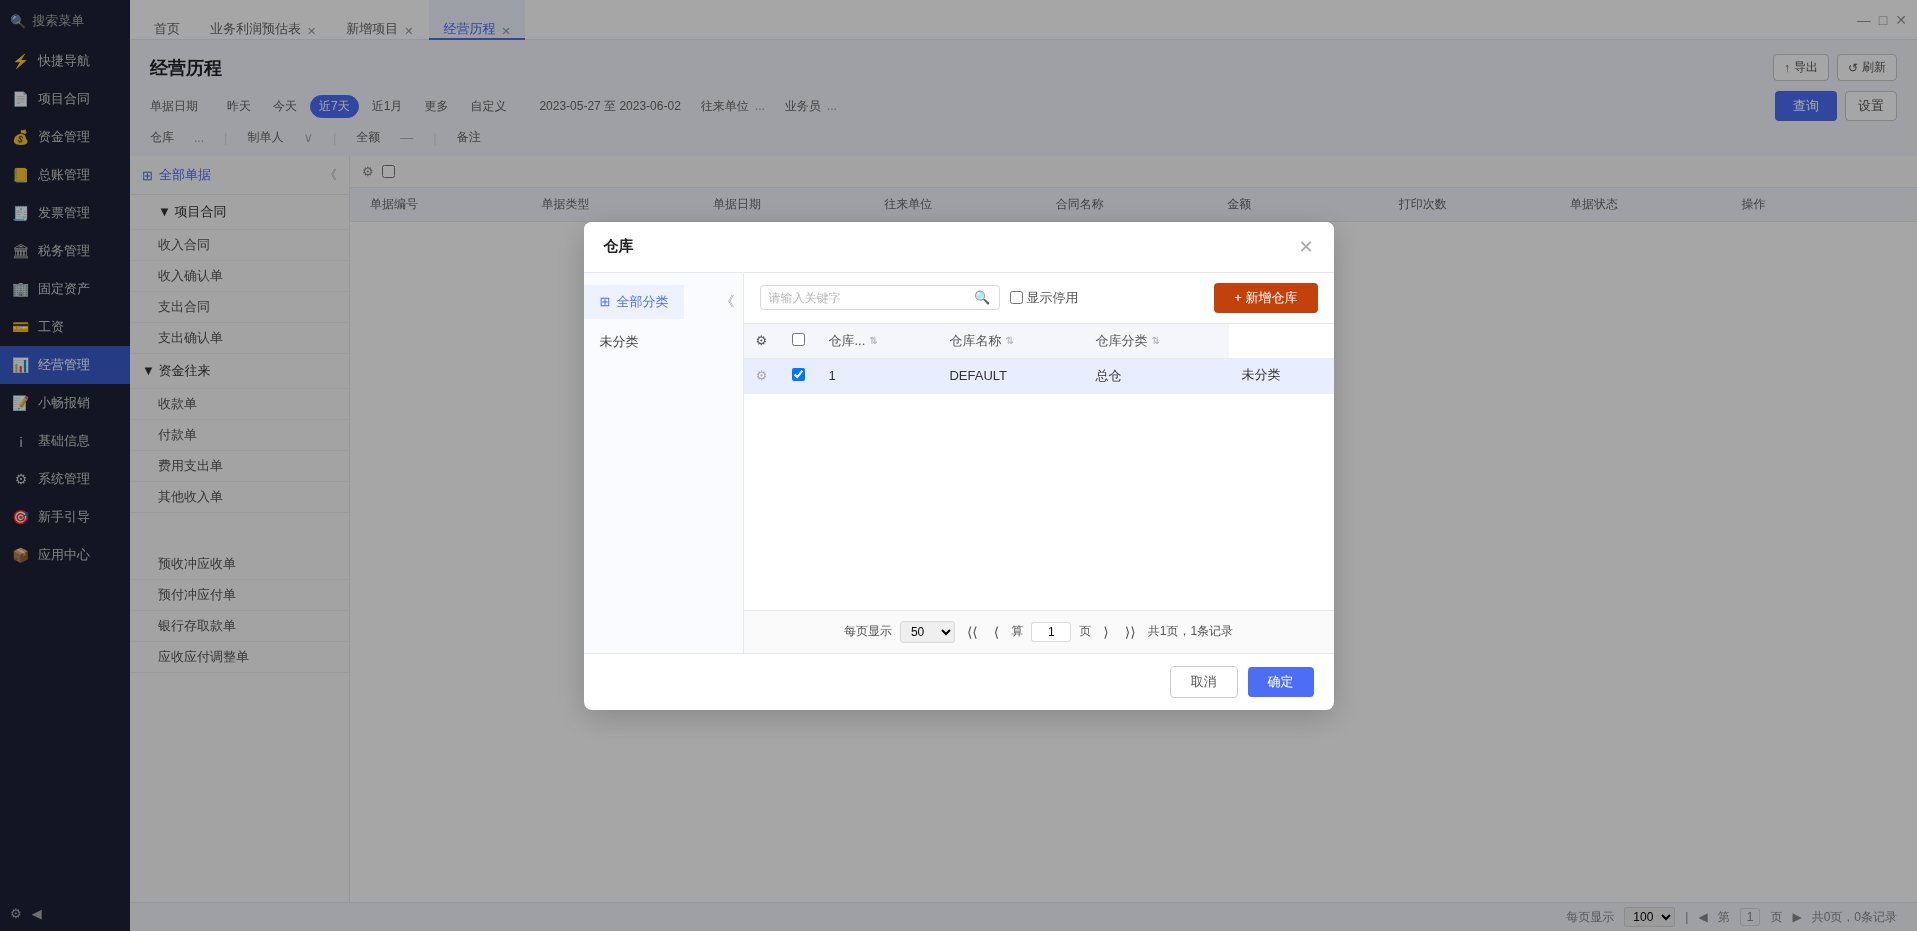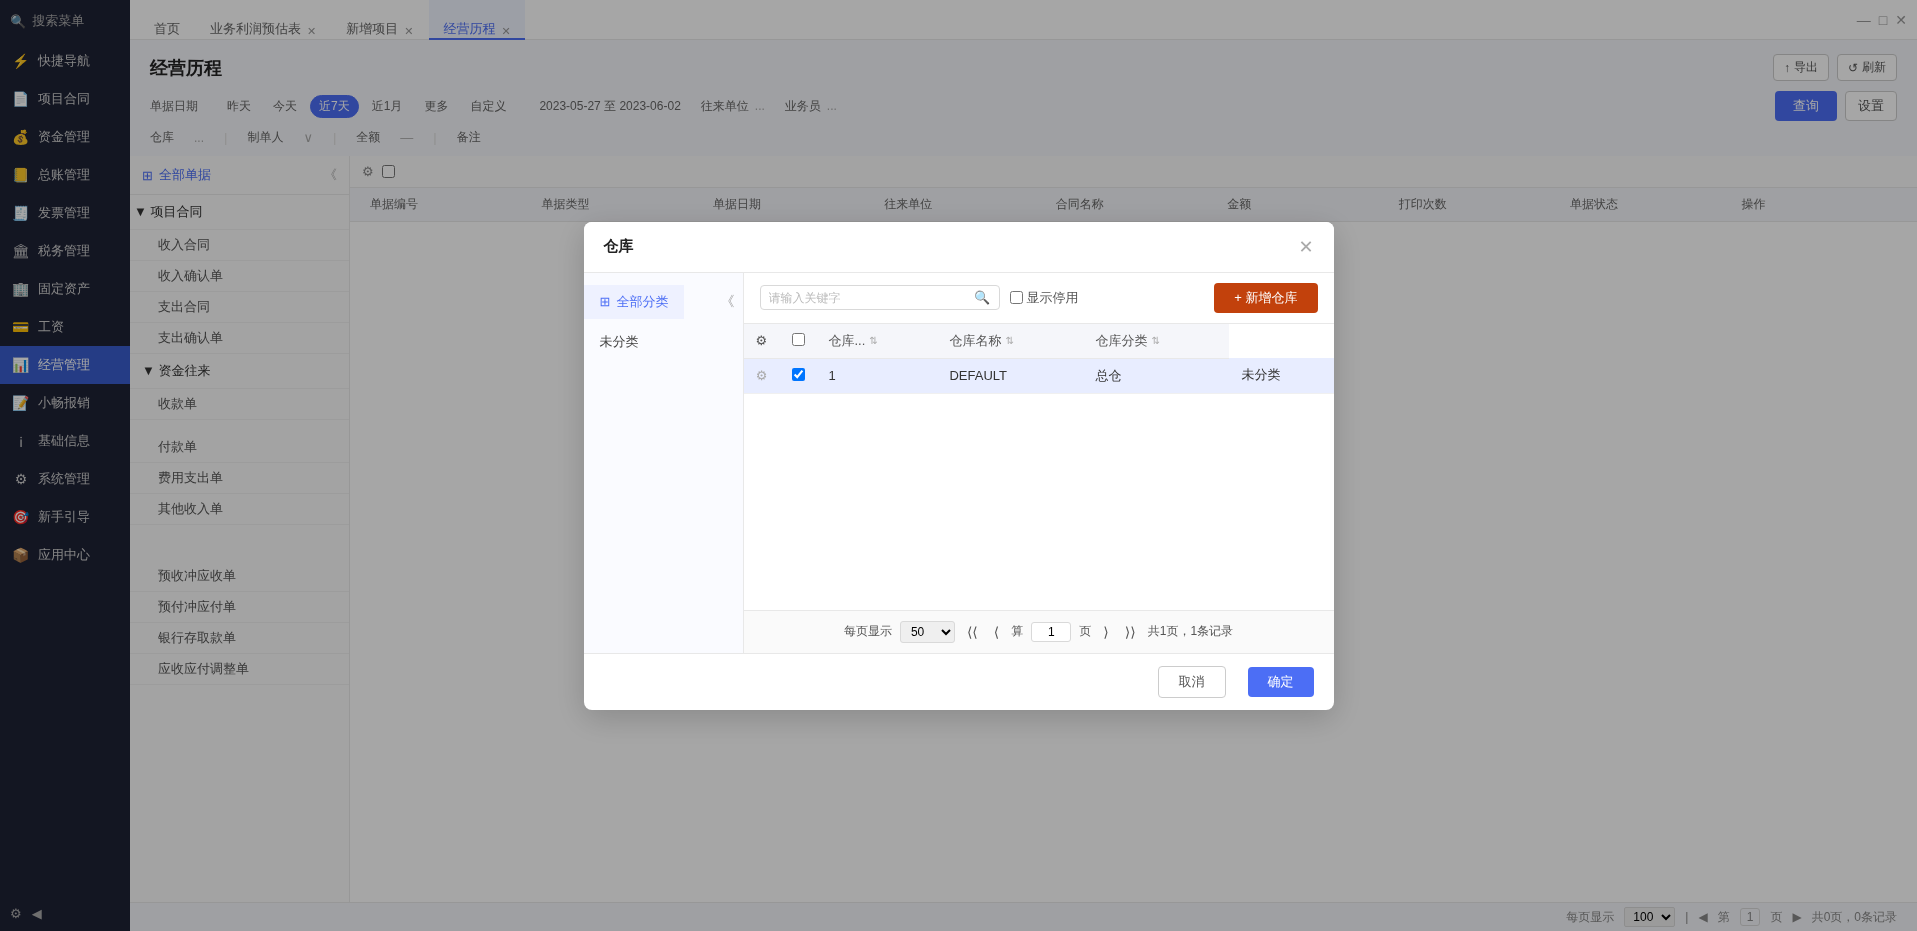--- a/index.html
+++ b/index.html
@@ -84,21 +84,21 @@
     .col-check { width: 36px; text-align: center; }
     .col-sort { display: flex; align-items: center; gap: 4px; }
     .sort-icon { color: #aaa; font-size: 10px; }
 
     
     .modal-footer-table { display: flex; align-items: center; justify-content: center; padding: 10px 16px; border-top: 1px solid #e8e8e8; gap: 8px; font-size: 12px; color: #555; background: #fafafa; }
     .page-size-select { border: 1px solid #d9d9d9; border-radius: 3px; padding: 2px 6px; font-size: 12px; }
     .page-btn { background: none; border: none; color: #555; cursor: pointer; font-size: 14px; padding: 2px 4px; }
     .page-btn:disabled { color: #ccc; cursor: default; }
     .page-input { width: 40px; border: 1px solid #d9d9d9; border-radius: 3px; text-align: center; padding: 2px 4px; font-size: 12px; }
-    .modal-actions { display: flex; align-items: center; justify-content: flex-end; padding: 12px 20px; gap: 22px; border-top: 1px solid #e8e8e8; }
+    .modal-actions { display: flex; align-items: center; justify-content: flex-end; padding: 12px 20px; gap: 10px; border-top: 1px solid #e8e8e8; }
     .btn-cancel { background: #fff; color: #555; border: 1px solid #ccc; padding: 6px 20px; border-radius: 4px; cursor: pointer; font-size: 13px; }
     .btn-confirm { background: #4c6ef5; color: #fff; border: none; padding: 6px 20px; border-radius: 4px; cursor: pointer; font-size: 13px; }
 
     
     .modal-left::-webkit-scrollbar, .modal-table::-webkit-scrollbar { width: 5px; }
     .modal-left::-webkit-scrollbar-thumb, .modal-table::-webkit-scrollbar-thumb { background: #d9d9d9; border-radius: 3px; }
 
     .status-bar { display: flex; align-items: center; padding: 4px 20px; background: #f5f6fa; border-top: 1px solid #e8e8e8; font-size: 12px; color: #888; gap: 10px; justify-content: flex-end; }
   </style>
 </head>
@@ -259,28 +259,28 @@
 
       <div style="width:220px;border-right:1px solid #e8e8e8;background:#fafafa;display:flex;flex-direction:column;overflow-y:auto;">
         <div style="display:flex;align-items:center;justify-content:space-between;padding:10px 12px;border-bottom:1px solid #e8e8e8;">
           <span style="display:flex;align-items:center;gap:6px;color:#4c6ef5;font-size:13px;font-weight:500;">
             <span>⊞</span>
             <span>全部单据</span>
           </span>
           <button style="background:none;border:none;color:#aaa;cursor:pointer;font-size:13px;">《</button>
         </div>
         <div id="left-nav-items">
-            <div style="padding: 8px 4px; font-size: 13px; color: rgb(51, 51, 51); cursor: pointer; border-bottom: 1px solid rgb(240, 240, 240); font-weight: 500;">▼ 项目合同</div>
+            <div style="padding: 8px 28px; font-size: 13px; color: rgb(51, 51, 51); cursor: pointer; border-bottom: 1px solid rgb(240, 240, 240); font-weight: 500;">▼ 项目合同</div>
             <div style="padding: 6px 12px 6px 28px; font-size: 13px; color: rgb(85, 85, 85); cursor: pointer; border-bottom: 1px solid rgb(240, 240, 240); font-weight: normal;">收入合同</div>
             <div style="padding: 6px 12px 6px 28px; font-size: 13px; color: rgb(85, 85, 85); cursor: pointer; border-bottom: 1px solid rgb(240, 240, 240); font-weight: normal;">收入确认单</div>
             <div style="padding: 6px 12px 6px 28px; font-size: 13px; color: rgb(85, 85, 85); cursor: pointer; border-bottom: 1px solid rgb(240, 240, 240); font-weight: normal;">支出合同</div>
             <div style="padding: 6px 12px 6px 28px; font-size: 13px; color: rgb(85, 85, 85); cursor: pointer; border-bottom: 1px solid rgb(240, 240, 240); font-weight: normal;">支出确认单</div>
             <div style="padding: 8px 12px; font-size: 13px; color: rgb(51, 51, 51); cursor: pointer; border-bottom: 1px solid rgb(240, 240, 240); font-weight: 500;">▼ 资金往来</div>
             <div style="padding: 6px 12px 6px 28px; font-size: 13px; color: rgb(85, 85, 85); cursor: pointer; border-bottom: 1px solid rgb(240, 240, 240); font-weight: normal;">收款单</div>
-            <div style="padding: 6px 12px 6px 28px; font-size: 13px; color: rgb(85, 85, 85); cursor: pointer; border-bottom: 1px solid rgb(240, 240, 240); font-weight: normal; margin-top: 12px;">付款单</div>
+            <div style="padding: 6px 12px 6px 28px; font-size: 13px; color: rgb(85, 85, 85); cursor: pointer; border-bottom: 1px solid rgb(240, 240, 240); font-weight: normal;">付款单</div>
             <div style="padding: 6px 12px 6px 28px; font-size: 13px; color: rgb(85, 85, 85); cursor: pointer; border-bottom: 1px solid rgb(240, 240, 240); font-weight: normal;">费用支出单</div>
             <div style="padding: 6px 12px 6px 28px; font-size: 13px; color: rgb(85, 85, 85); cursor: pointer; border-bottom: 1px solid rgb(240, 240, 240); font-weight: normal;">其他收入单</div>
             <div style="padding: 6px 12px 6px 28px; font-size: 13px; color: rgb(85, 85, 85); cursor: pointer; border-bottom: 1px solid rgb(240, 240, 240); font-weight: normal; margin-top: 36px;">预收冲应收单</div>
             <div style="padding: 6px 12px 6px 28px; font-size: 13px; color: rgb(85, 85, 85); cursor: pointer; border-bottom: 1px solid rgb(240, 240, 240); font-weight: normal;">预付冲应付单</div>
             <div style="padding: 6px 12px 6px 28px; font-size: 13px; color: rgb(85, 85, 85); cursor: pointer; border-bottom: 1px solid rgb(240, 240, 240); font-weight: normal;">银行存取款单</div>
             <div style="padding: 6px 12px 6px 28px; font-size: 13px; color: rgb(85, 85, 85); cursor: pointer; border-bottom: 1px solid rgb(240, 240, 240); font-weight: normal;">应收应付调整单</div>
           </div>
       </div>
 
       <div style="flex:1;display:flex;flex-direction:column;overflow:hidden;">

